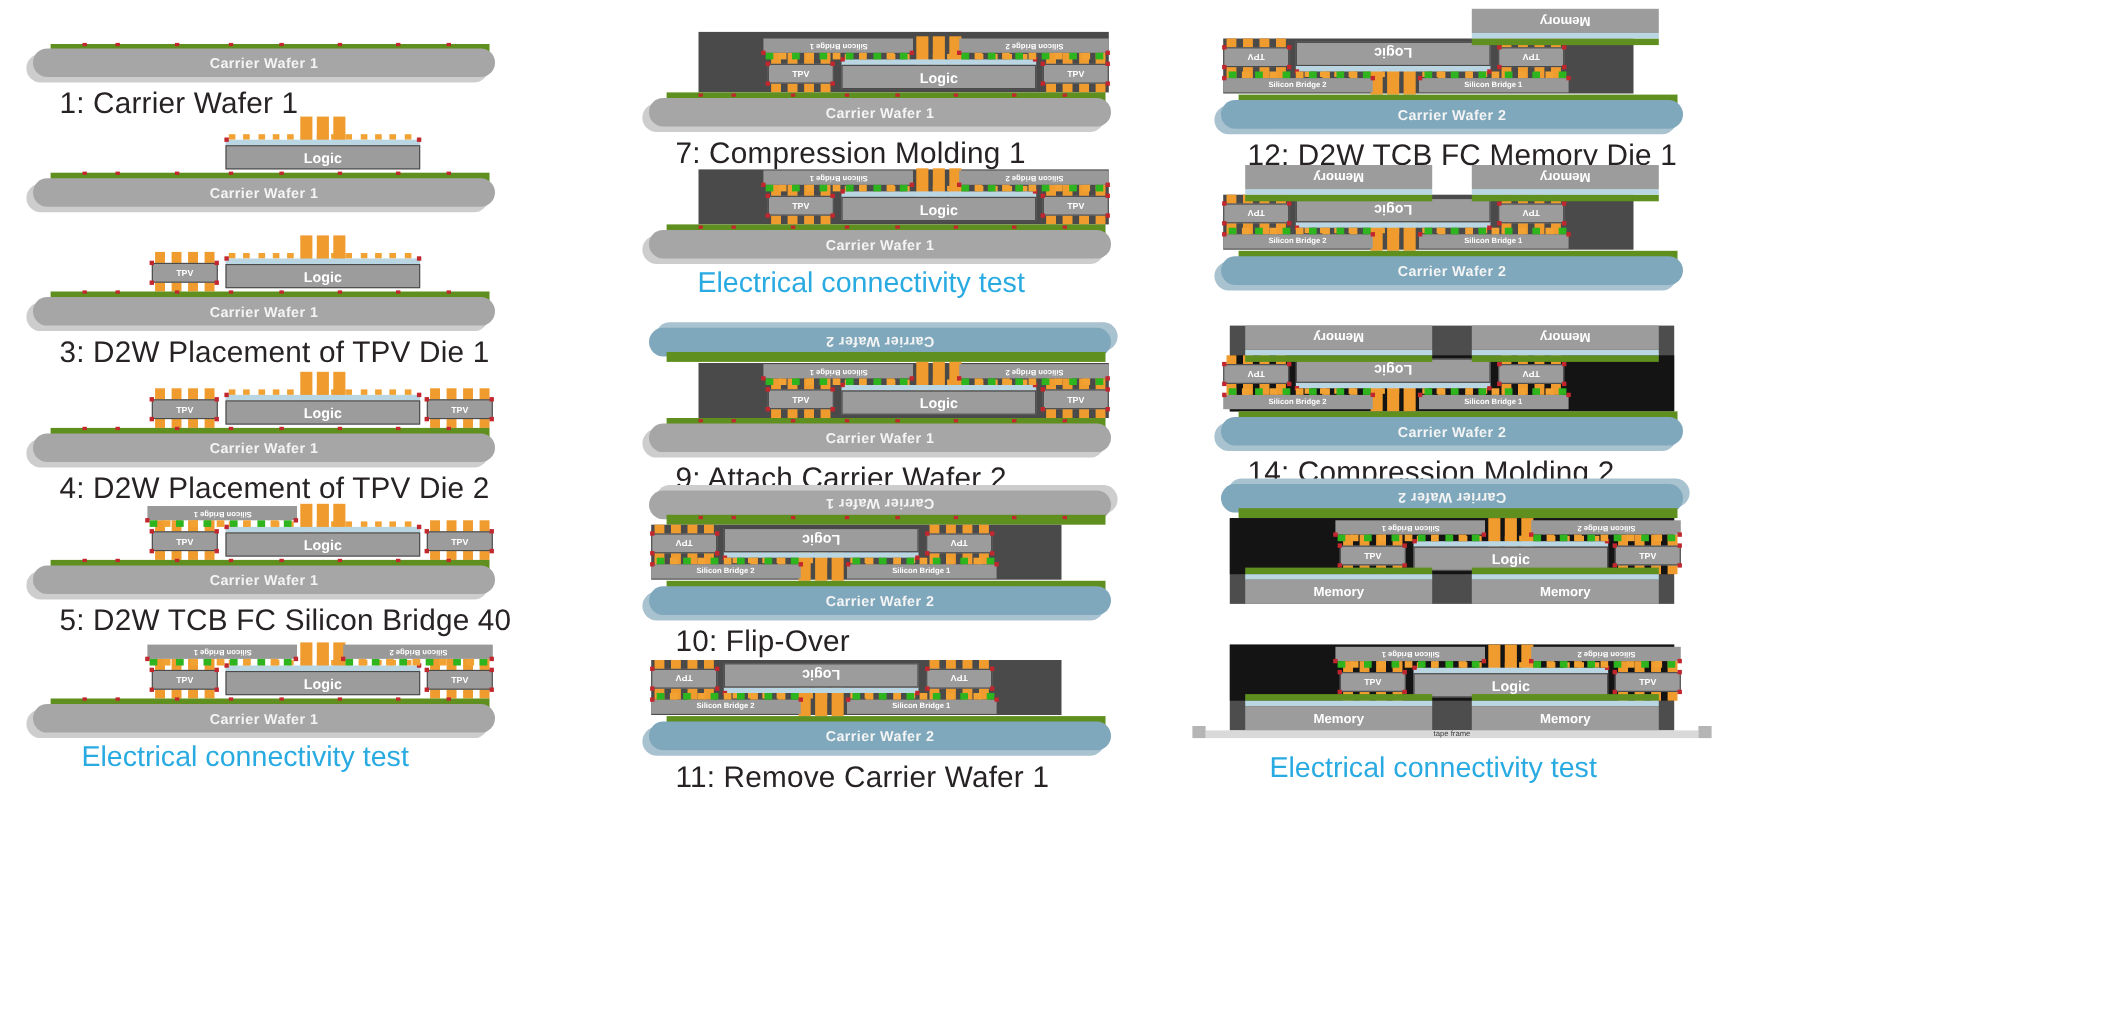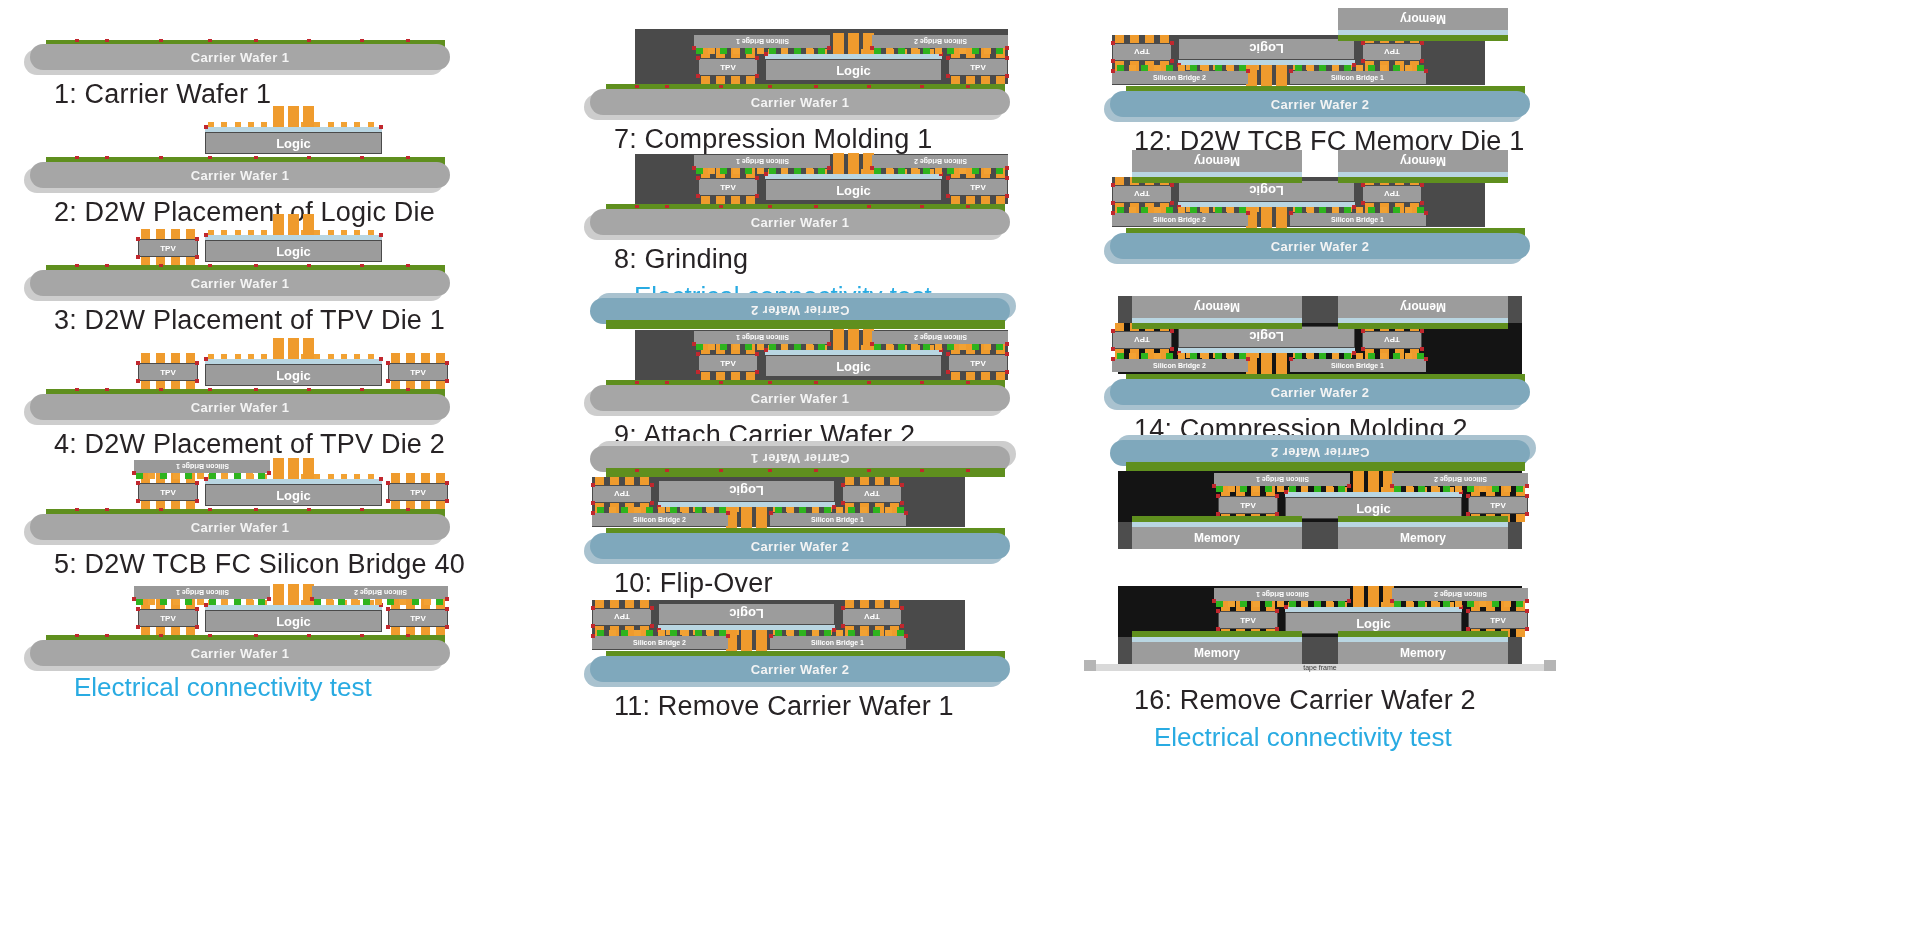--- a/index.html
+++ b/index.html
@@ -80,21 +80,20 @@
         <div class="abs dot" style="left:45px;top:50px;width:4px;height:3px;"></div>
         <div class="abs dot" style="left:75px;top:50px;width:4px;height:3px;"></div>
         <div class="abs dot" style="left:129px;top:50px;width:4px;height:3px;"></div>
         <div class="abs dot" style="left:178px;top:50px;width:4px;height:3px;"></div>
         <div class="abs dot" style="left:224px;top:50px;width:4px;height:3px;"></div>
         <div class="abs dot" style="left:277px;top:50px;width:4px;height:3px;"></div>
         <div class="abs dot" style="left:330px;top:50px;width:4px;height:3px;"></div>
         <div class="abs dot" style="left:376px;top:50px;width:4px;height:3px;"></div>
         <div class="abs wafer gray-wafer" style="left:0px;top:56px;width:420px;height:26px;">Carrier Wafer 1</div>
       </div>
-    <div class="caption">2: D2W Placement of Logic Die</div>
   </section>
   <section class="step" style="left:30px;top:214px">
     <div class="diagram" style="height:82px">
         <div class="abs " style="left:175px;top:15px;width:177px;height:33px;">
           <div class="abs bump-o" style="left:3px;top:1px;width:6px;height:5px;"></div>
           <div class="abs bump-o" style="left:16px;top:1px;width:6px;height:5px;"></div>
           <div class="abs bump-o" style="left:30px;top:1px;width:6px;height:5px;"></div>
           <div class="abs bump-o" style="left:43px;top:1px;width:6px;height:5px;"></div>
           <div class="abs bump-o" style="left:56px;top:1px;width:6px;height:5px;"></div>
           <div class="abs bump-o" style="left:70px;top:1px;width:6px;height:5px;"></div>
@@ -562,21 +561,20 @@
         <div class="abs dot" style="left:45px;top:52px;width:4px;height:3px;"></div>
         <div class="abs dot" style="left:75px;top:52px;width:4px;height:3px;"></div>
         <div class="abs dot" style="left:129px;top:52px;width:4px;height:3px;"></div>
         <div class="abs dot" style="left:178px;top:52px;width:4px;height:3px;"></div>
         <div class="abs dot" style="left:224px;top:52px;width:4px;height:3px;"></div>
         <div class="abs dot" style="left:277px;top:52px;width:4px;height:3px;"></div>
         <div class="abs dot" style="left:330px;top:52px;width:4px;height:3px;"></div>
         <div class="abs dot" style="left:376px;top:52px;width:4px;height:3px;"></div>
         <div class="abs wafer gray-wafer" style="left:0px;top:56px;width:420px;height:26px;">Carrier Wafer 1</div>
       </div>
-    <div class="caption">8: Grinding</div>
     <div class="note">Electrical connectivity test</div>
   </section>
   <section class="step" style="left:590px;top:298px">
     <div class="diagram" style="height:113px">
         <div class="abs wafer blue-wafer r180" style="left:0px;top:0px;width:420px;height:26px;">Carrier Wafer 2</div>
         <div class="abs green" style="left:16px;top:22px;width:399px;height:9px;"></div>
         <div class="abs " style="left:0px;top:31px;width:420px;height:51px;">
           <div class="abs mold" style="left:45px;top:1px;width:373px;height:50px;"></div>
           <div class="abs " style="left:175px;top:15px;width:177px;height:33px;">
             <div class="abs bump-o" style="left:3px;top:1px;width:6px;height:5px;"></div>
@@ -1357,17 +1355,16 @@
           <div class="abs r180" style="left:228px;top:0px;width:170px;height:33px;">
             <div class="abs green" style="left:0px;top:0px;width:170px;height:6px;"></div>
             <div class="abs blue-layer" style="left:0px;top:6px;width:170px;height:5px;"></div>
             <div class="abs die memory-die" style="left:0px;top:11px;width:170px;height:22px;font-size:12px">Memory</div>
           </div>
         </div>
         <div class="abs tape" style="left:-14px;top:78px;width:448px;height:7px;">tape frame</div>
         <div class="abs tape-tab" style="left:-26px;top:74px;width:12px;height:11px;"></div>
         <div class="abs tape-tab" style="left:434px;top:74px;width:12px;height:11px;"></div>
       </div>
-    <div class="caption">16: Remove Carrier Wafer 2</div>
     <div class="note">Electrical connectivity test</div>
   </section>
 
 </div>
 
 </body></html>

